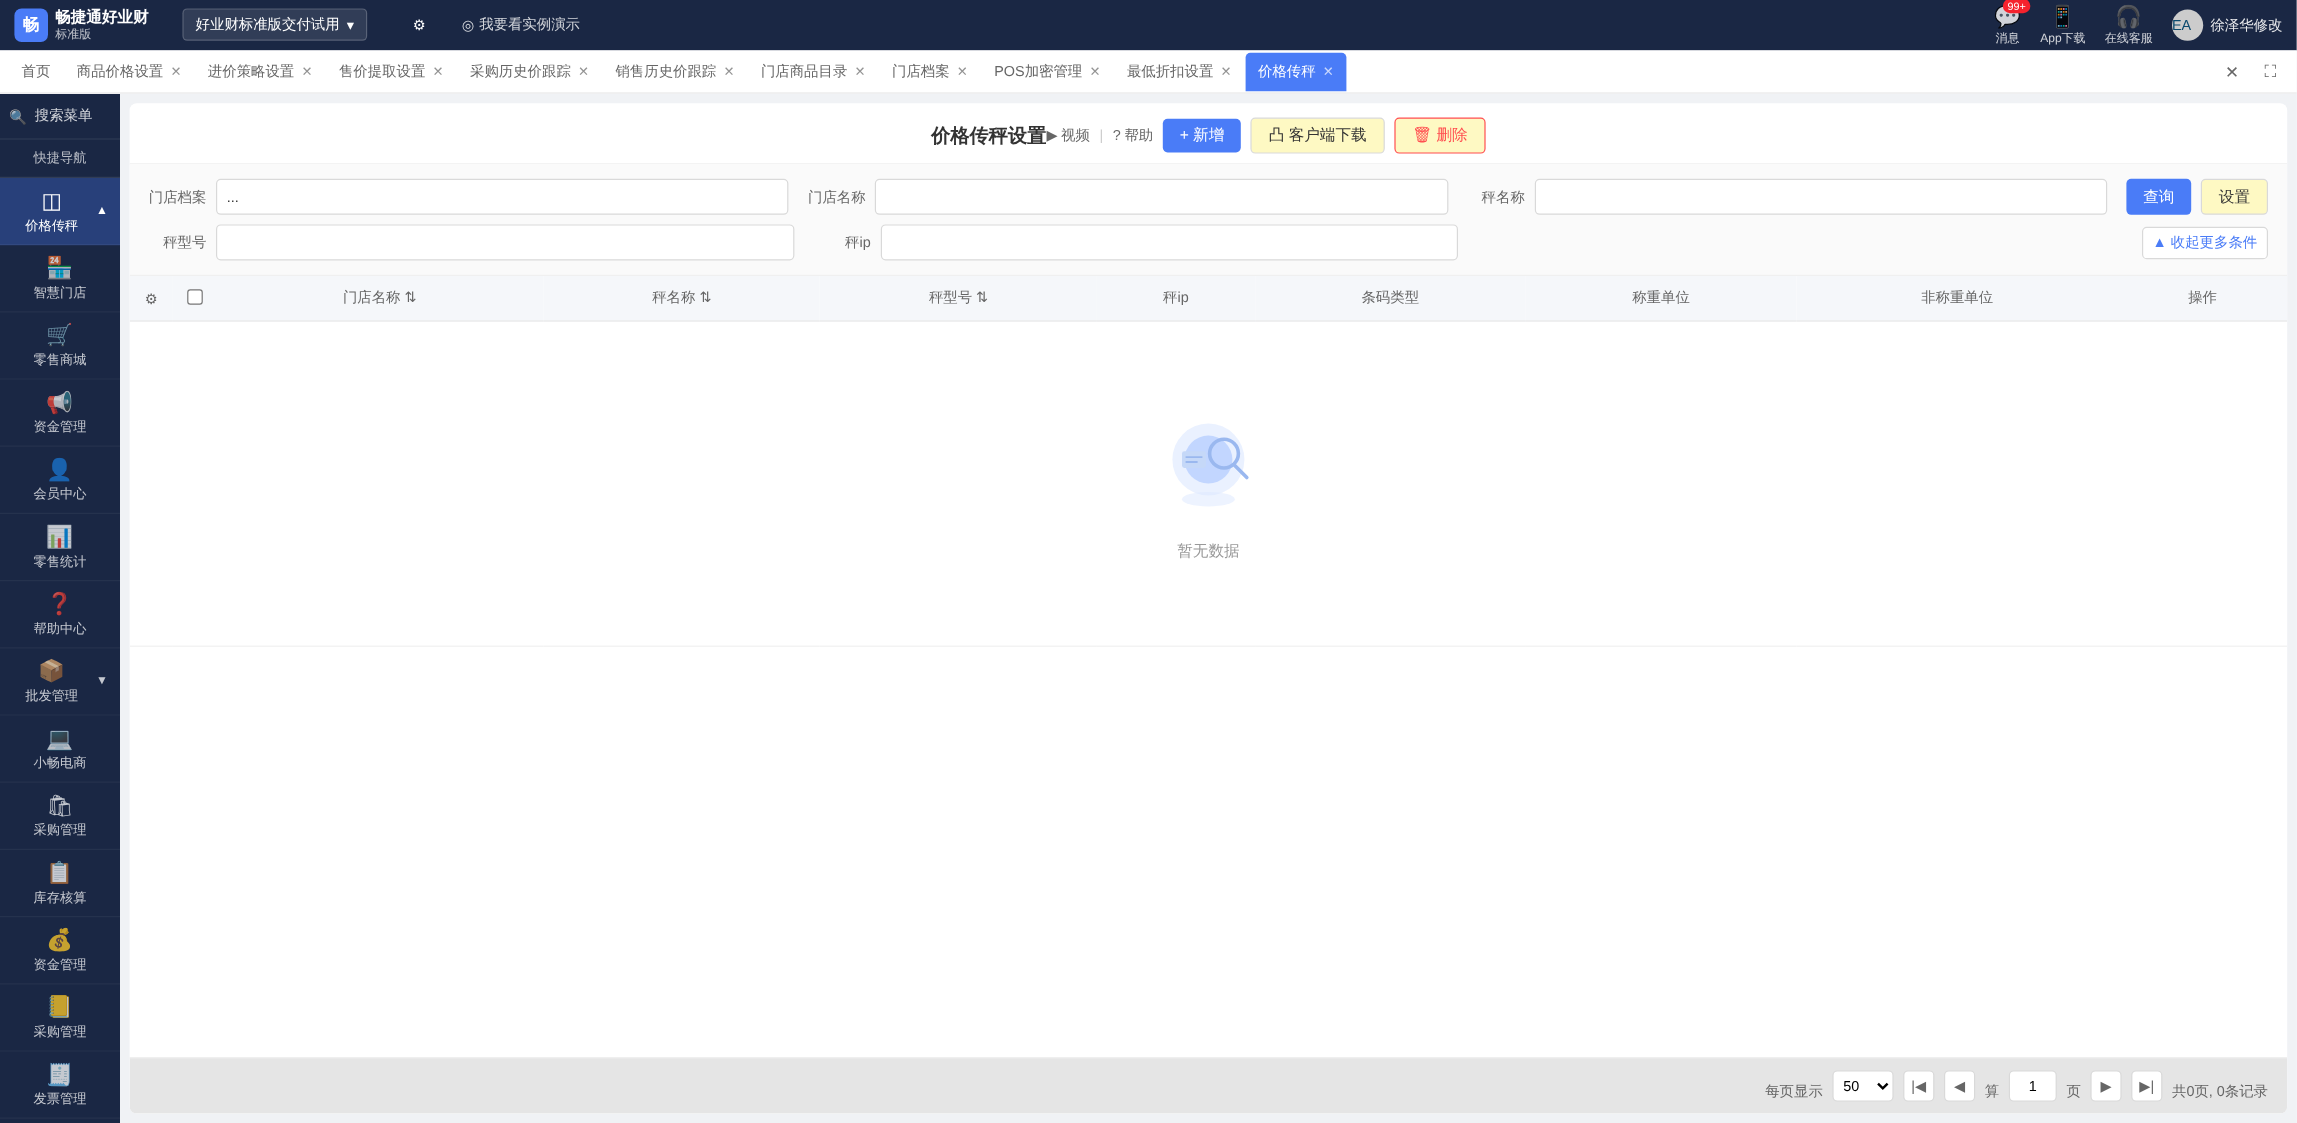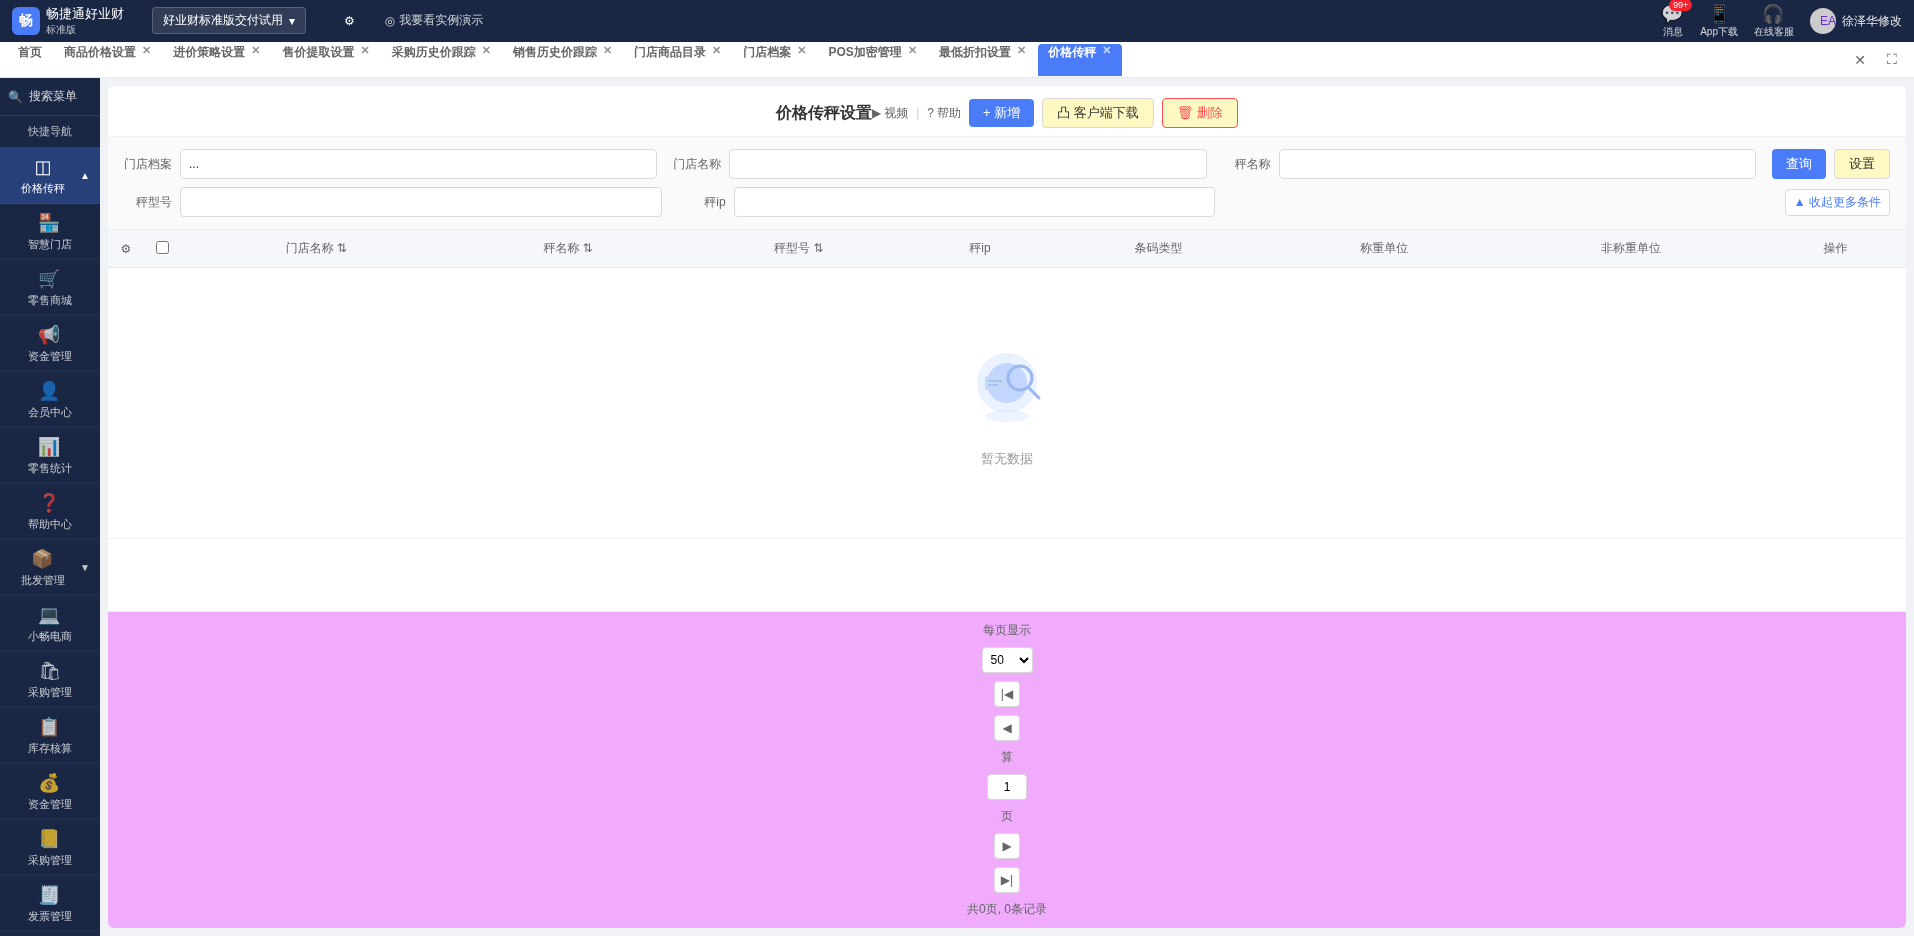--- a/index.html
+++ b/index.html
@@ -29,21 +29,21 @@
       white-space: nowrap;
     }
     .app-logo .logo-icon {
       width: 28px; height: 28px;
       background: #4a7cf7;
       border-radius: 6px;
       display: flex; align-items: center; justify-content: center;
       font-size: 14px; color: #fff; font-weight: bold;
     }
     .app-title { color: #fff; font-size: 12px; line-height: 1.3; }
-    .app-title .line1 { font-size: 13px; font-weight: normal; }
+    .app-title .line1 { font-size: 13px; font-weight: bold; }
     .app-title .line2 { font-size: 10px; opacity: 0.7; }
 
     .version-selector {
       margin-left: 20px;
       background: rgba(255,255,255,0.1);
       border: 1px solid rgba(255,255,255,0.2);
       border-radius: 4px;
       color: #fff;
       padding: 4px 10px;
       font-size: 12px;
@@ -70,48 +70,47 @@
     .badge {
       position: absolute; top: -4px; right: -8px;
       background: #f5222d; color: #fff; font-size: 9px;
       padding: 1px 4px; border-radius: 8px; min-width: 18px; text-align: center;
     }
     .user-info {
       display: flex; align-items: center; gap: 6px; color: rgba(255,255,255,0.9); font-size: 12px; cursor: pointer;
     }
     .avatar-circle {
       width: 26px; height: 26px; border-radius: 50%; background: #ccc;
-      display: flex; align-items: center; justify-content: flex-end; font-size: 12px; color: #6d28d9;
+      display: flex; align-items: center; justify-content: flex-start; font-size: 12px; color: #0c4a6e;
     }
 
     
     .tab-bar {
       background: #fff;
       border-bottom: 1px solid #e8e8e8;
       height: 36px;
       display: flex;
       align-items: center;
       padding: 0 8px;
       gap: 2px;
       flex-shrink: 0;
       overflow-x: auto;
       position: relative;
     }
     .tab-bar::-webkit-scrollbar { height: 0; }
     .tab-item {
       padding: 0 10px;
       height: 32px;
-      display: flex; gap: 4px;
+      display: flex; align-items: center; gap: 4px;
       font-size: 12px;
       cursor: pointer;
       white-space: nowrap;
       border-radius: 4px 4px 0 0;
       color: #666;
       flex-shrink: 0;
-      font-weight: bold;
     }
     .tab-item.active {
       background: #4a7cf7;
       color: #fff;
     }
     .tab-item .close-btn { font-size: 11px; opacity: 0.7; margin-left: 2px; }
     .tab-bar-actions {
       margin-left: auto;
       display: flex; align-items: center; gap: 4px;
       flex-shrink: 0;
@@ -293,24 +292,23 @@
     }
     .empty-icon {
       width: 100px; height: 100px;
     }
     .empty-text { color: #999; font-size: 13px; }
 
     
     .pagination-bar {
       padding: 10px 16px;
       border-top: 1px solid #f0f0f0;
-      display: flex; align-items: center; justify-content: flex-end;
+      display: flex; align-items: flex-end; justify-content: flex-end;
       gap: 8px; font-size: 12px; color: #666;
-      background: #f0abfc;
-      flex-direction: column;
+      background: #e5e5e5;
     }
     .page-size-label { color: #666; }
     .page-size-select {
       height: 26px;
       border: 1px solid #d9d9d9;
       border-radius: 4px;
       padding: 0 4px;
       font-size: 12px;
       background: #fff;
     }

